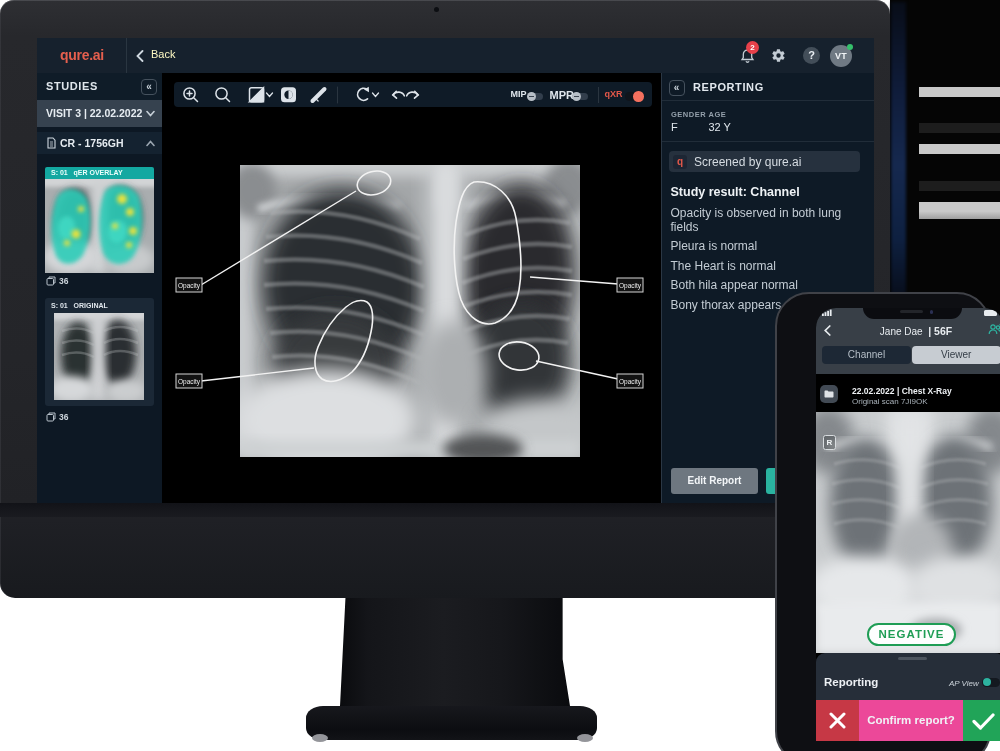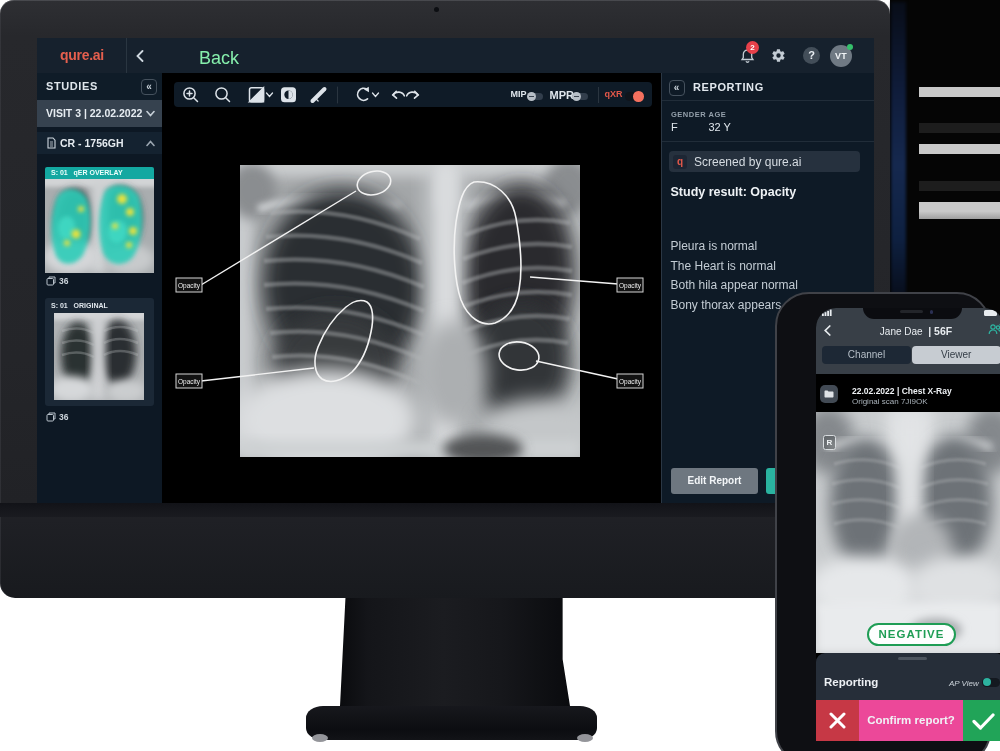--- a/index.html
+++ b/index.html
@@ -43,21 +43,21 @@
   <div id="chinband" class="abs"></div>
 </div>
 <div id="screen" class="abs">
 
 <div class="abs" style="left:0;top:0;width:837px;height:35px;background:#16212d;">
   <div class="abs" style="left:23px;top:9px;font-size:14px;font-weight:bold;color:#e55f4e;letter-spacing:-0.3px;">qure.ai</div>
   <div class="abs" style="left:89px;top:0;width:1px;height:35px;background:#2a3641;"></div>
   <svg class="abs" style="left:99px;top:11.5px;" width="8" height="12" viewBox="0 0 8 12">
         <path d="M6.5 1 L1.5 6 L6.5 11" stroke="#cfd8e0" stroke-width="1.8" fill="none" stroke-linecap="round"></path>
       </svg>
-  <div class="abs" style="left:114px;top:10px;font-size:18px;color:#86efac;margin-left:48px;">Back</div>
+  <div class="abs" style="left:114px;top:10px;font-size:11px;color:#fef9c3;">Back</div>
   <svg class="abs" style="left:703px;top:10px;" width="15" height="16" viewBox="0 0 15 16">
         <path d="M7.5 2 C4.8 2 3.3 4 3.3 6.5 L3.3 9.5 L2 11.5 L13 11.5 L11.7 9.5 L11.7 6.5 C11.7 4 10.2 2 7.5 2 Z" fill="none" stroke="#c3ccd4" stroke-width="1.3"></path>
         <path d="M6 13.2 A1.6 1.6 0 0 0 9 13.2" fill="none" stroke="#c3ccd4" stroke-width="1.3"></path>
       </svg>
   <div class="abs" style="left:709px;top:2.5px;width:13px;height:13px;border-radius:50%;background:#e7404a;color:#fff;font-size:8px;font-weight:bold;text-align:center;line-height:13px;">2</div>
   <svg class="abs" style="left:734px;top:10px;" width="15" height="15" viewBox="0 0 24 24">
         <path fill="#c3ccd4" d="M19.4 13a7.5 7.5 0 0 0 .1-1 7.5 7.5 0 0 0-.1-1l2.1-1.6a.5.5 0 0 0 .1-.7l-2-3.4a.5.5 0 0 0-.6-.2l-2.5 1a7.7 7.7 0 0 0-1.7-1l-.4-2.6a.5.5 0 0 0-.5-.4h-4a.5.5 0 0 0-.5.4l-.4 2.6a7.7 7.7 0 0 0-1.7 1l-2.5-1a.5.5 0 0 0-.6.2l-2 3.4a.5.5 0 0 0 .1.7L4.5 11a7.5 7.5 0 0 0-.1 1 7.5 7.5 0 0 0 .1 1l-2.1 1.6a.5.5 0 0 0-.1.7l2 3.4c.1.2.4.3.6.2l2.5-1a7.7 7.7 0 0 0 1.7 1l.4 2.6c0 .2.2.4.5.4h4c.2 0 .5-.2.5-.4l.4-2.6a7.7 7.7 0 0 0 1.7-1l2.5 1c.2.1.5 0 .6-.2l2-3.4a.5.5 0 0 0-.1-.7L19.4 13zM12 15.5A3.5 3.5 0 1 1 12 8.5a3.5 3.5 0 0 1 0 7z"></path>
       </svg>
   <div class="abs" style="left:766px;top:9px;width:17px;height:17px;border-radius:50%;background:#434e59;color:#e9eef3;font-size:11px;font-weight:bold;text-align:center;line-height:17px;">?</div>
   <div class="abs" style="left:793px;top:6.5px;width:22px;height:22px;border-radius:50%;background:#6f7983;color:#f1f4f7;font-size:9px;font-weight:bold;text-align:center;line-height:22px;letter-spacing:.3px;">VT</div>
@@ -283,21 +283,22 @@
   <div class="abs" style="left:0;top:26.5px;width:213px;height:1px;background:#212d39;"></div>
   <div class="abs" style="left:9px;top:37px;font-size:7.5px;font-weight:bold;color:#94a0ab;letter-spacing:.5px;">GENDER</div>
   <div class="abs" style="left:46.5px;top:37px;font-size:7.5px;font-weight:bold;color:#94a0ab;letter-spacing:.5px;">AGE</div>
   <div class="abs" style="left:9px;top:47.5px;font-size:11px;color:#dfe6ec;">F</div>
   <div class="abs" style="left:46.5px;top:47.5px;font-size:11px;color:#dfe6ec;">32 Y</div>
   <div class="abs" style="left:0;top:67.5px;width:213px;height:1px;background:#212d39;"></div>
   <div class="abs" style="left:7px;top:78px;width:191px;height:21px;background:#26313e;border-radius:4px;">
     <div class="abs" style="left:4px;top:3.5px;width:14px;height:14px;background:#1d2634;border-radius:3px;color:#e2584a;font-size:10px;font-weight:bold;text-align:center;line-height:14px;">q</div>
     <div class="abs" style="left:25px;top:4px;font-size:12px;color:#d6dce2;">Screened by qure.ai</div>
   </div>
-  <div class="abs" style="left:8.5px;top:112px;font-size:12.5px;font-weight:bold;color:#eef2f5;">Study result: Opacity</div>
+  <div class="abs" style="left:8.5px;top:112px;font-size:12.5px;font-weight:bold;color:#eef2f5;">Study result: Channel</div>
+  <div class="abs" style="left:8.5px;top:132.5px;font-size:12px;color:#c3ccd4;line-height:14px;">Opacity is observed in both lung<br>fields</div>
   <div class="abs" style="left:8.5px;top:166px;font-size:12px;color:#c3ccd4;">Pleura is normal</div>
   <div class="abs" style="left:8.5px;top:185.5px;font-size:12px;color:#c3ccd4;">The Heart is normal</div>
   <div class="abs" style="left:8.5px;top:205px;font-size:12px;color:#c3ccd4;">Both hila appear normal</div>
   <div class="abs" style="left:8.5px;top:224.5px;font-size:12px;color:#c3ccd4;">Bony thorax appears nor</div>
   <div class="abs" style="left:9px;top:395px;width:87px;height:26px;background:#6e7780;border-radius:3px;color:#f2f5f7;font-size:10px;font-weight:bold;text-align:center;line-height:26px;">Edit Report</div>
   <div class="abs" style="left:104px;top:395px;width:55px;height:26px;background:#2ab3a0;border-radius:3px;"></div>
 </div>
 </div>
 <div class="abs" style="left:775px;top:292px;width:216px;height:473px;border-radius:34px;background:#0e0f13;border:2px solid #404248;box-sizing:border-box;">
   <div class="abs" style="left:15px;top:14px;width:188px;height:433px;border-radius:20px 20px 0 0;background:#000;overflow:hidden;margin-left:24px;">

